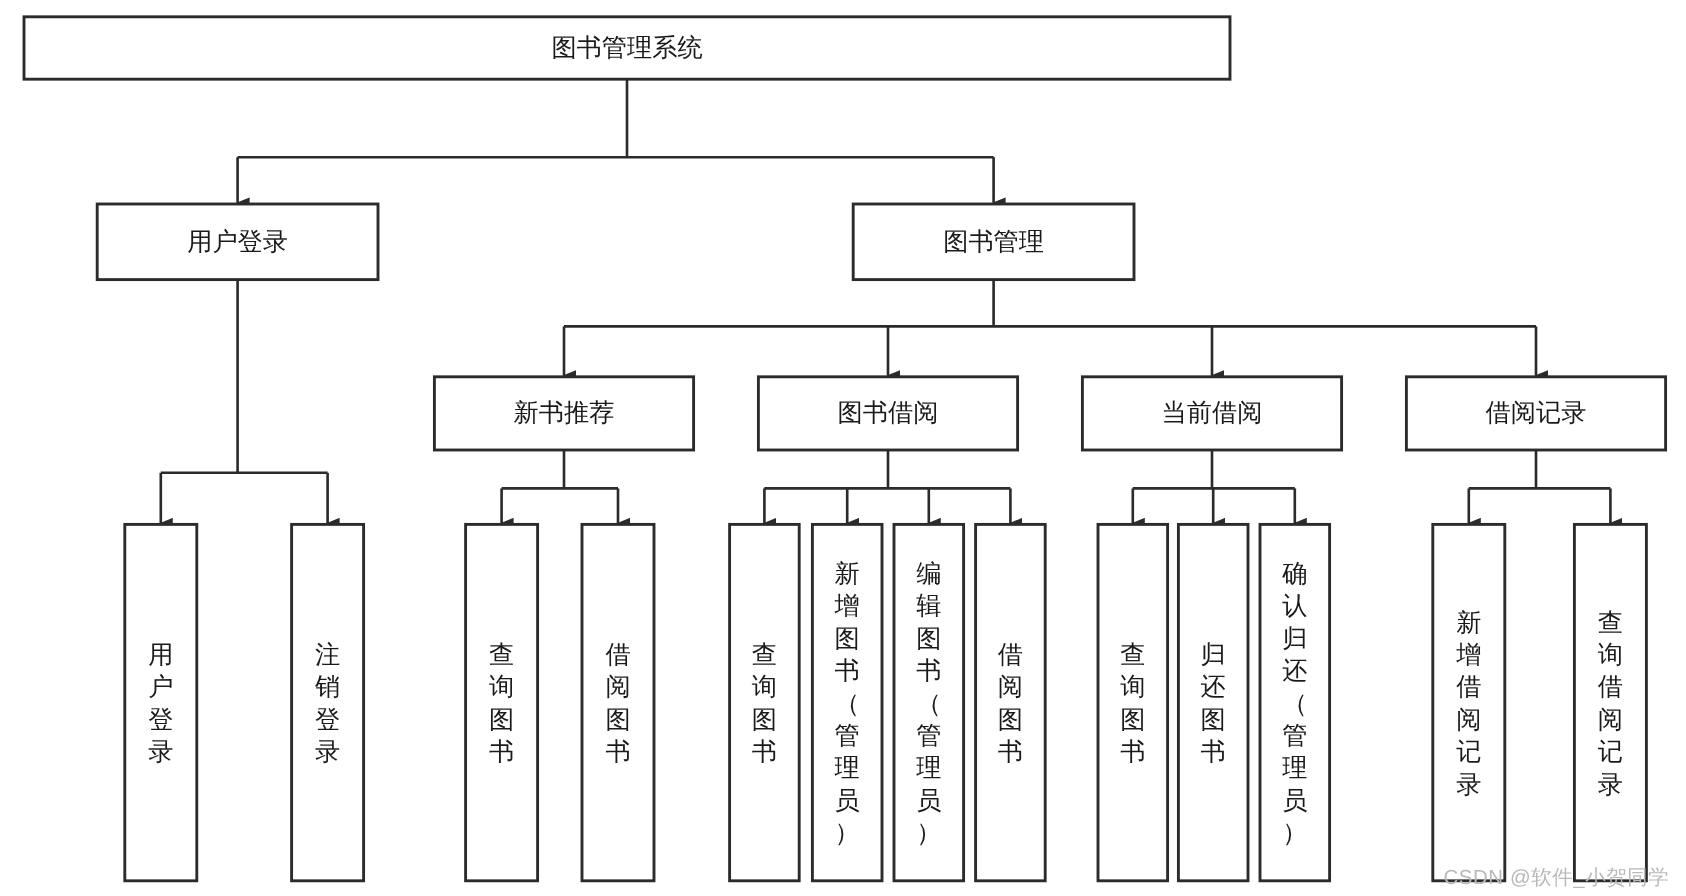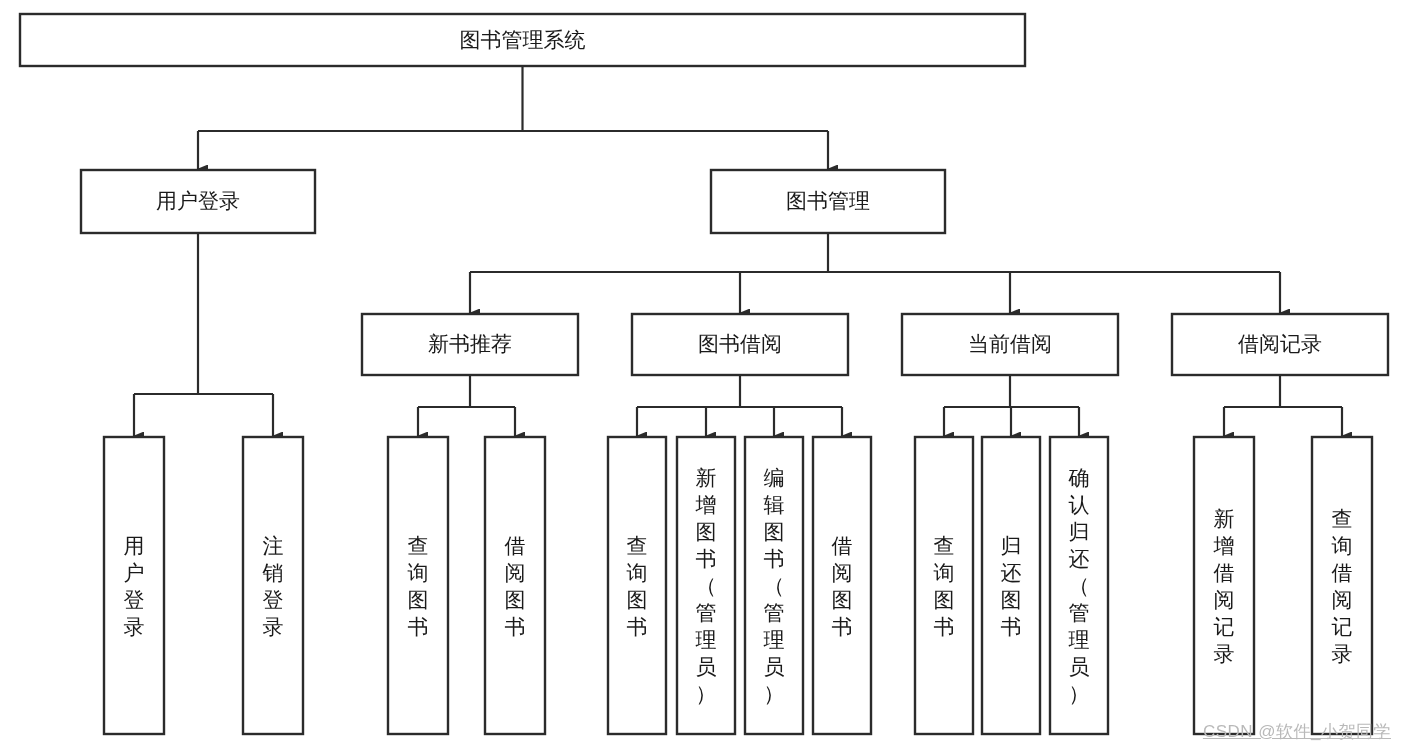--- a/index.html
+++ b/index.html
@@ -50,21 +50,20 @@
   }
   .watermark-text {
     position: absolute;
     right: 14px;
     bottom: 4px;
     color: #b9b9b9;
     font-size: 17px;
     font-family: "Liberation Sans", "DejaVu Sans", sans-serif;
     white-space: nowrap;
     letter-spacing: 0.5px;
-    text-decoration: underline;
   }
 </style>
 </head>
 <body>
 
 <div id="diagram-root">
 
   <svg id="tree-svg" viewBox="0 0 1405 747">
     <defs>
       <marker id="arrowhead" markerWidth="10" markerHeight="12" refX="4.5" refY="10" orient="auto" markerUnits="userSpaceOnUse">

